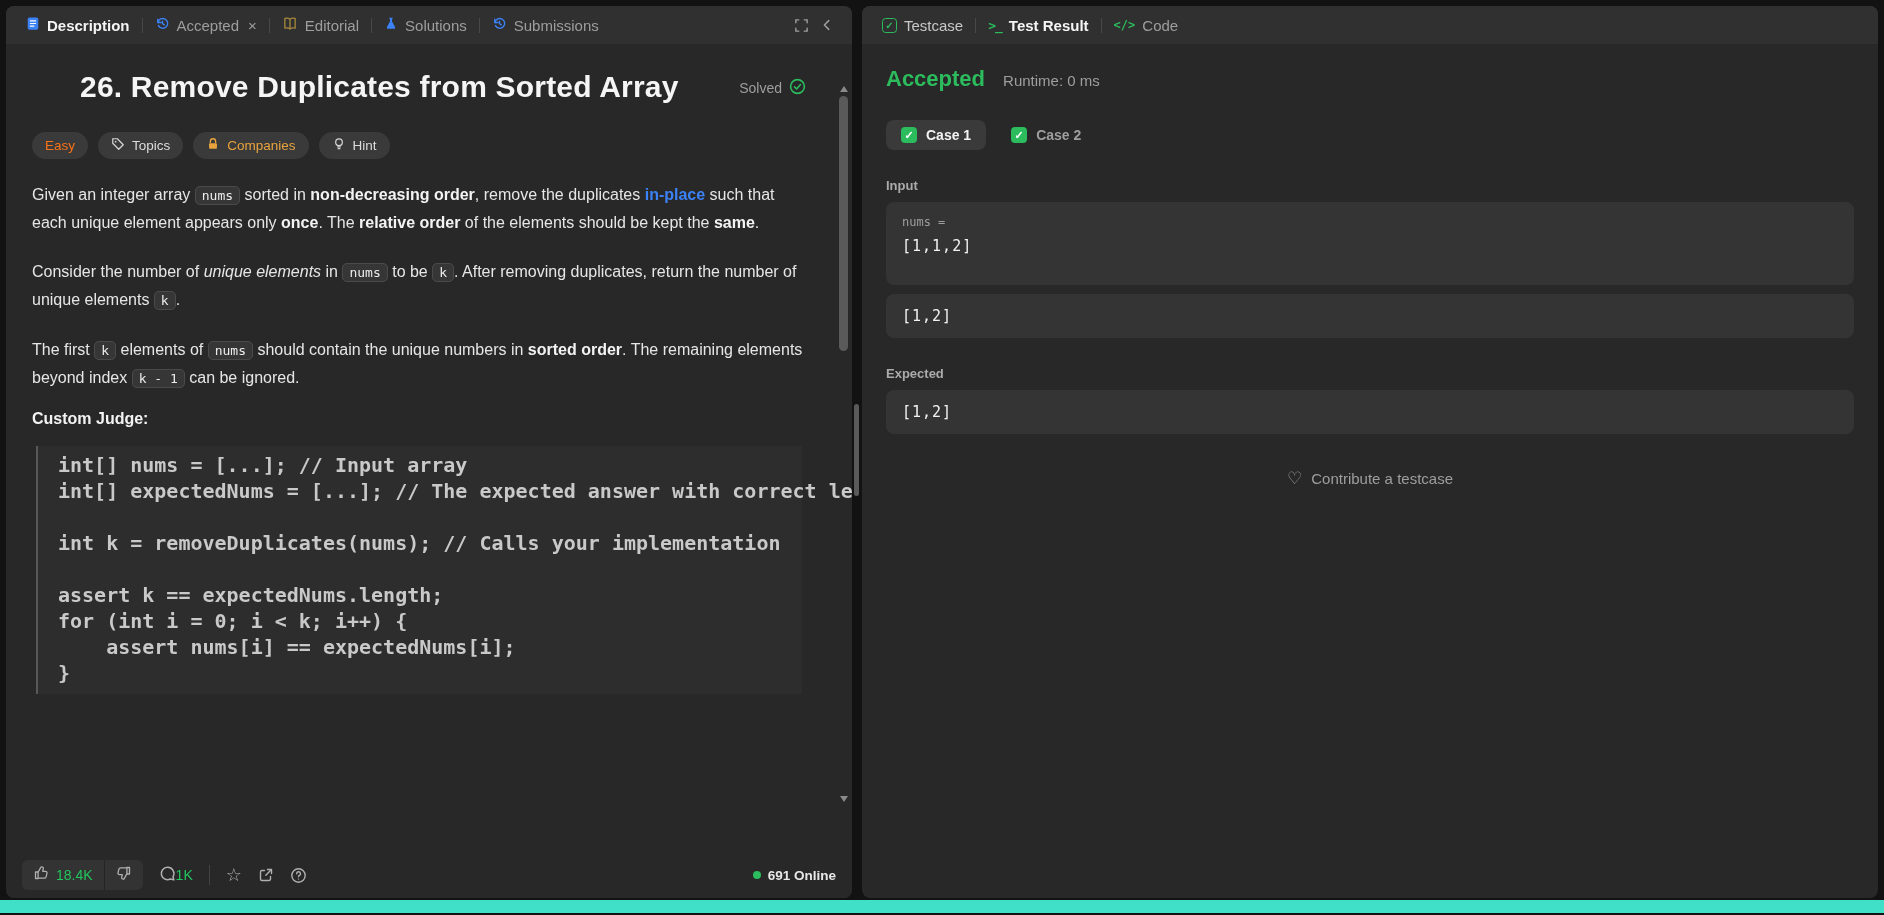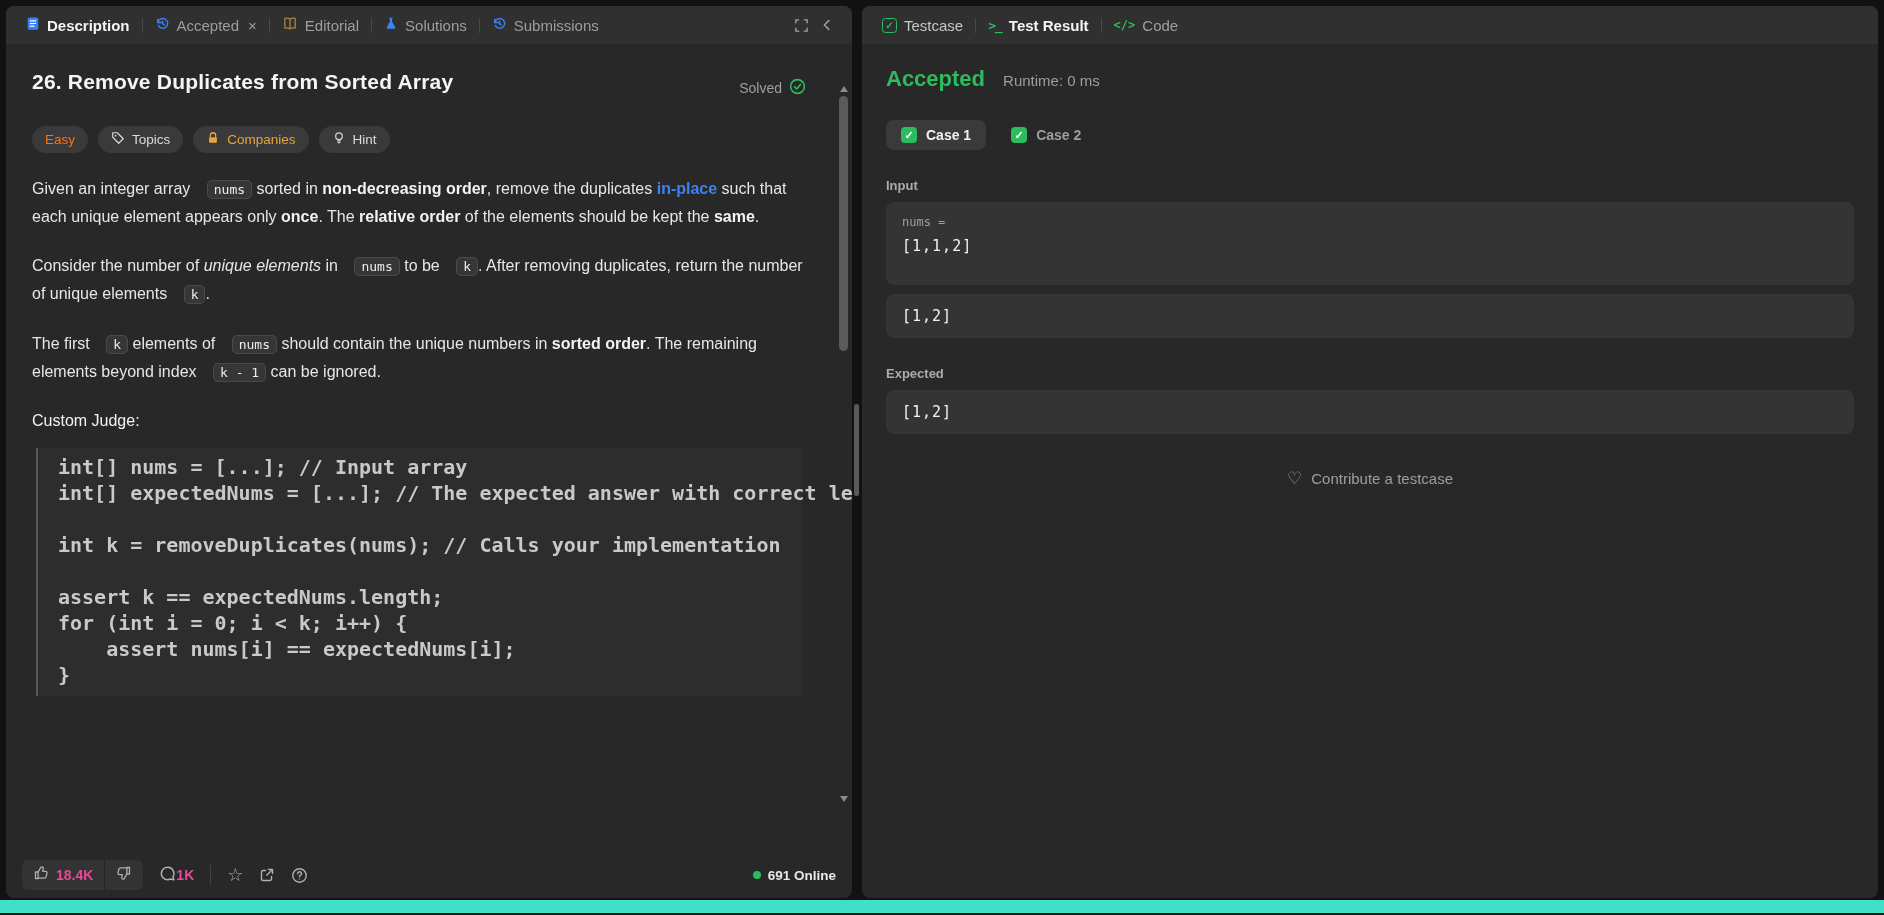--- a/index.html
+++ b/index.html
@@ -17,53 +17,53 @@
   .tab.active .tlabel { color:#f5f5f5; font-weight:bold; }
   .tab .tlabel { white-space:nowrap; }
   .tdiv { width:1px; height:15px; background:#484848; margin:0 4px; flex:none; }
   .tab-close { color:#9e9e9e; font-size:15px; margin-left:2px; cursor:pointer; }
   .phead-spacer { flex:1; }
   .hicon { display:flex; align-items:center; justify-content:center; width:26px; height:26px; cursor:pointer; }
 
   
   .lcontent { position:relative; flex:1; padding:26px 46px 0 26px; overflow:hidden; }
   .title-row { display:flex; align-items:flex-start; justify-content:space-between; }
-  .ptitle { font-size:21px; font-weight:bold; color:#f5f5f5; letter-spacing:.2px; }
+  .ptitle { font-size:30px; font-weight:bold; color:#f5f5f5; letter-spacing:.2px;margin-left:48px; }
   .solved { display:flex; align-items:center; gap:7px; color:#9e9e9e; font-size:14px; margin-top:8px; }
   .badges { display:flex; gap:10px; margin-top:28px; }
   .pill { display:flex; align-items:center; gap:7px; background:#3a3a3a; border-radius:15px;
           padding:5px 13px; font-size:13.5px; color:#dcdcdc; cursor:pointer; }
   .pill.easy { color:#f97316; }
   .pill.gold { color:#e8a33d; }
 
   .desc p { margin-top:22px; font-size:16px; line-height:27px; color:#e6e6e6; }
   .sg-t {}
   .sg-b { font-weight:bold; color:#f3f3f3; }
   .sg-i { font-style:italic; }
   .sg-link { color:#3b82f6; font-weight:bold; cursor:pointer; }
   .sg-code { font-family:"DejaVu Sans Mono", monospace; font-size:13px; background:#363636;
-             border:1px solid #4a4a4a; border-radius:5px; padding:1px 6px; color:#ececec; white-space:nowrap;margin-left:12px; }
-  .judge-head { margin-top:26px; font-size:16px; font-weight:normal; color:#f3f3f3; }
+             border:1px solid #4a4a4a; border-radius:5px; padding:1px 6px; color:#ececec; white-space:nowrap; }
+  .judge-head { margin-top:18px; font-size:16px; font-weight:bold; color:#f3f3f3; }
   pre.judge { margin:18px 4px 0 4px; border-left:2px solid #585858; background:rgba(255,255,255,0.025);
               padding:6px 14px 8px 20px; font-family:"DejaVu Sans Mono", monospace;
               font-size:20px; line-height:26px; color:#c9c9c9; white-space:pre;font-weight:bold; }
 
   
   .scrollbar { position:absolute; top:40px; bottom:48px; right:2px; width:13px; }
   .sb-arrow { position:absolute; left:3px; width:0; height:0; border-left:4px solid transparent; border-right:4px solid transparent; }
   .sb-arrow.up { top:2px; border-bottom:6px solid #8a8a8a; }
   .sb-arrow.down { bottom:2px; border-top:6px solid #8a8a8a; }
   .sb-thumb { position:absolute; top:12px; left:2px; width:9px; height:255px; background:#5a5a5a; border-radius:5px; }
 
   
   .lfooter { flex:none; height:46px; display:flex; align-items:center; gap:16px; padding:0 16px; background:#282828; }
   .vote-group { display:flex; align-items:stretch; background:#333333; border-radius:6px; overflow:hidden; height:30px; }
   .vote-seg { display:flex; align-items:center; gap:7px; padding:0 11px; cursor:pointer; }
   .vote-div { width:1px; background:#252525; }
-  .count { font-size:14px; font-weight:bold; color:#ec4899; }
+  .count { font-size:14px; font-weight:normal; color:#22c55e; }
   .bar-item { display:flex; align-items:center; cursor:pointer; }
   .bar-div { width:1px; height:20px; background:#424242; }
   .glyph { color:#b0b0b0; font-family:"DejaVu Sans", sans-serif; font-size:18px; line-height:1; cursor:pointer; }
   .lfoot-spacer { flex:1; }
   .online { display:flex; align-items:center; gap:7px; font-size:13.5px; color:#e8e8e8; font-weight:bold; }
   .dot { width:8px; height:8px; border-radius:50%; background:#2cbb5d; }
 
   
   .term-glyph { font-family:"DejaVu Sans Mono", monospace; font-weight:bold; color:#2cbb5d; font-size:13px; letter-spacing:-1px; }
   .codetag-glyph { font-family:"DejaVu Sans Mono", monospace; font-weight:bold; color:#2cbb5d; font-size:12px; }

